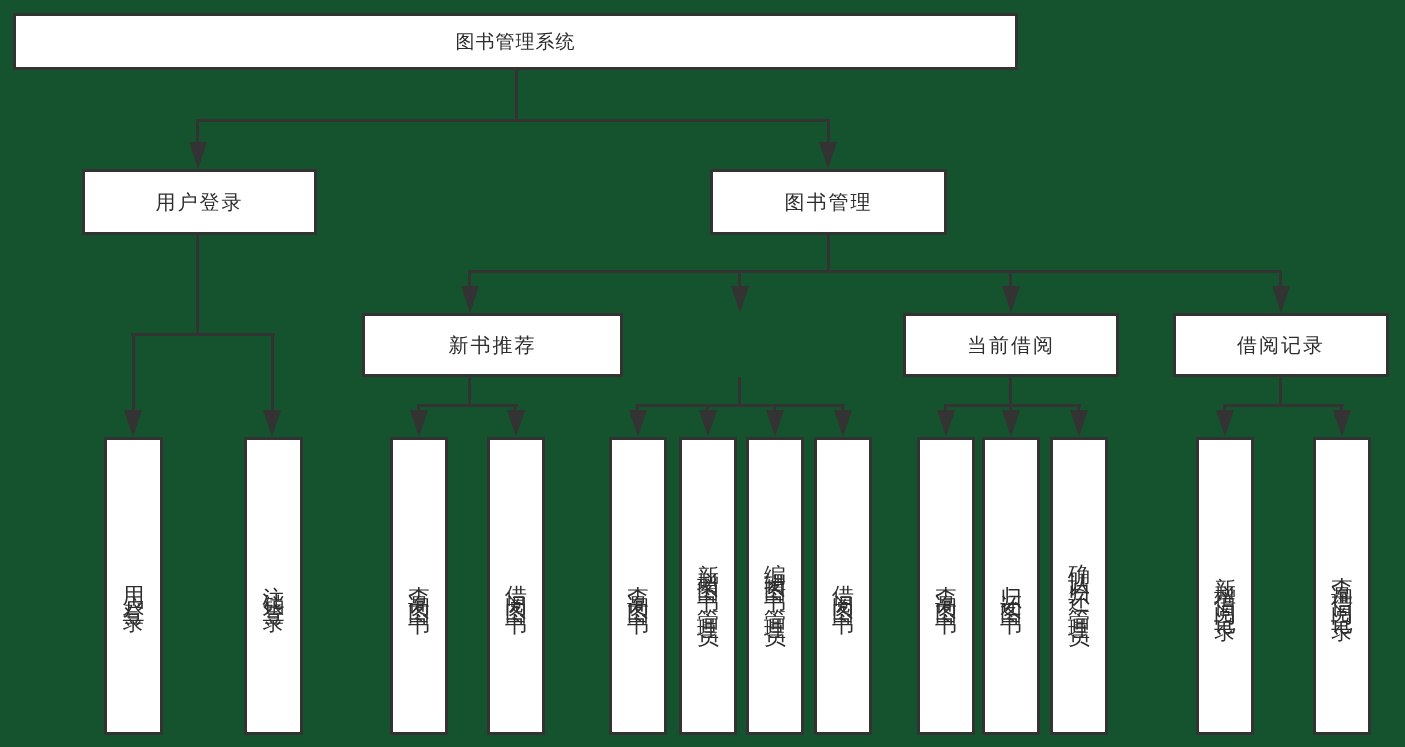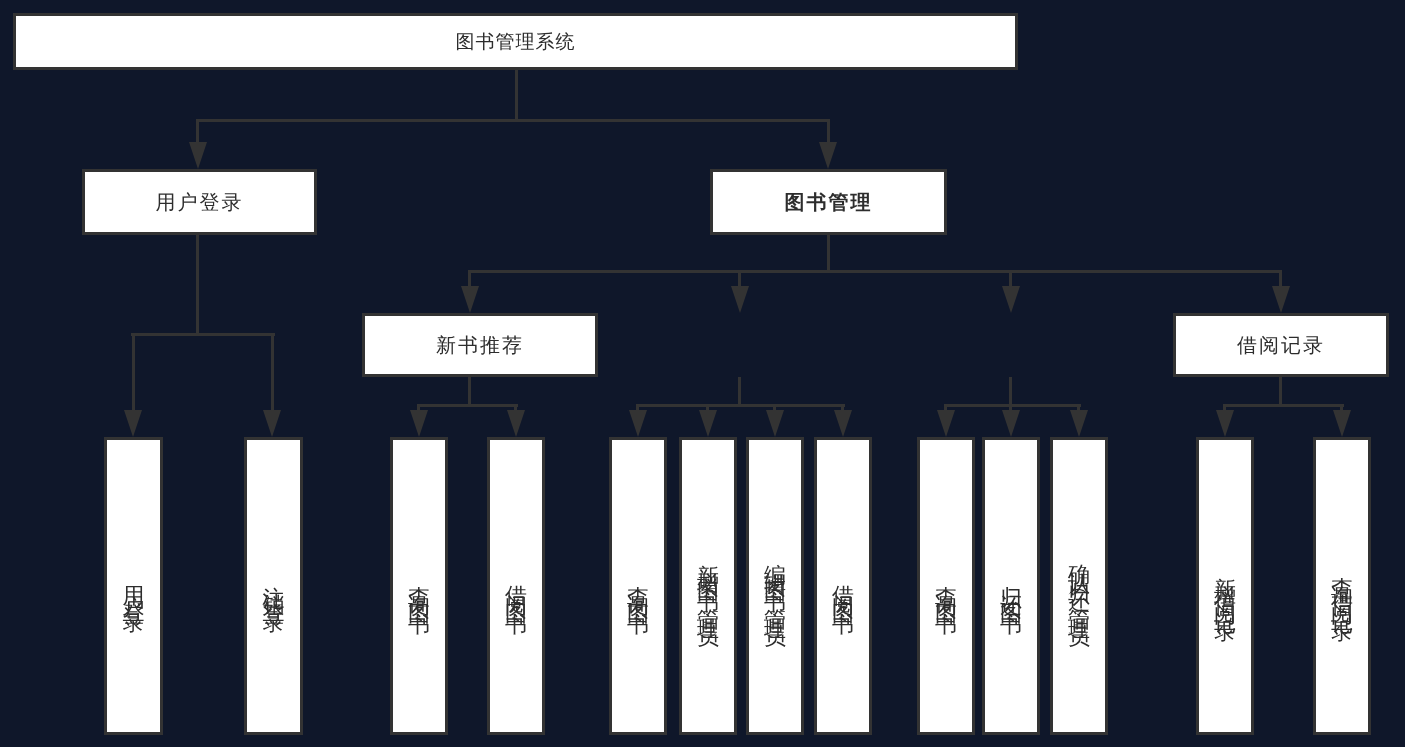--- a/index.html
+++ b/index.html
@@ -1,20 +1,20 @@
 <!DOCTYPE html>
 <html><head>
 <meta charset="utf-8">
 <style>
   html, body { margin: 0; padding: 0; background: #ffffff; }
   #stage {
     position: relative;
     width: 1405px;
     height: 747px;
-    background: #0f172a;
+    background: #14532d;
     font-family: "Liberation Sans", "DejaVu Sans", sans-serif;
     overflow: hidden;
   }
   .box {
     position: absolute;
     box-sizing: border-box;
     background: #ffffff;
     border: 3px solid #333333;
     display: flex;
     align-items: center;
@@ -113,26 +113,29 @@
   <div class="arrow" style="left:1216px;top:410px;"></div>
   <div class="arrow" style="left:1333px;top:410px;"></div>
 
   <div class="box root-label" style="left:13px;top:13px;width:1005px;height:57px;">
     <span>图书管理系统</span>
   </div>
 
   <div class="box hlabel" style="left:82px;top:169px;width:235px;height:66px;">
     <span>用户登录</span>
   </div>
-  <div class="box hlabel" style="left:710px;top:169px;width:237px;height:66px;font-weight:bold;">
+  <div class="box hlabel" style="left:710px;top:169px;width:237px;height:66px;">
     <span>图书管理</span>
   </div>
 
-  <div class="box hlabel" style="left:362px;top:313px;width:236px;height:64px;">
+  <div class="box hlabel" style="left:362px;top:313px;width:261px;height:64px;">
     <span>新书推荐</span>
+  </div>
+  <div class="box hlabel" style="left:903px;top:313px;width:216px;height:64px;">
+    <span>当前借阅</span>
   </div>
   <div class="box hlabel" style="left:1173px;top:313px;width:216px;height:64px;">
     <span>借阅记录</span>
   </div>
 
   <div class="box vbox" style="left:104px;top:437px;width:59px;height:298px;">
     <span>用户登录</span>
   </div>
   <div class="box vbox" style="left:244px;top:437px;width:59px;height:298px;">
     <span>注销登录</span>

